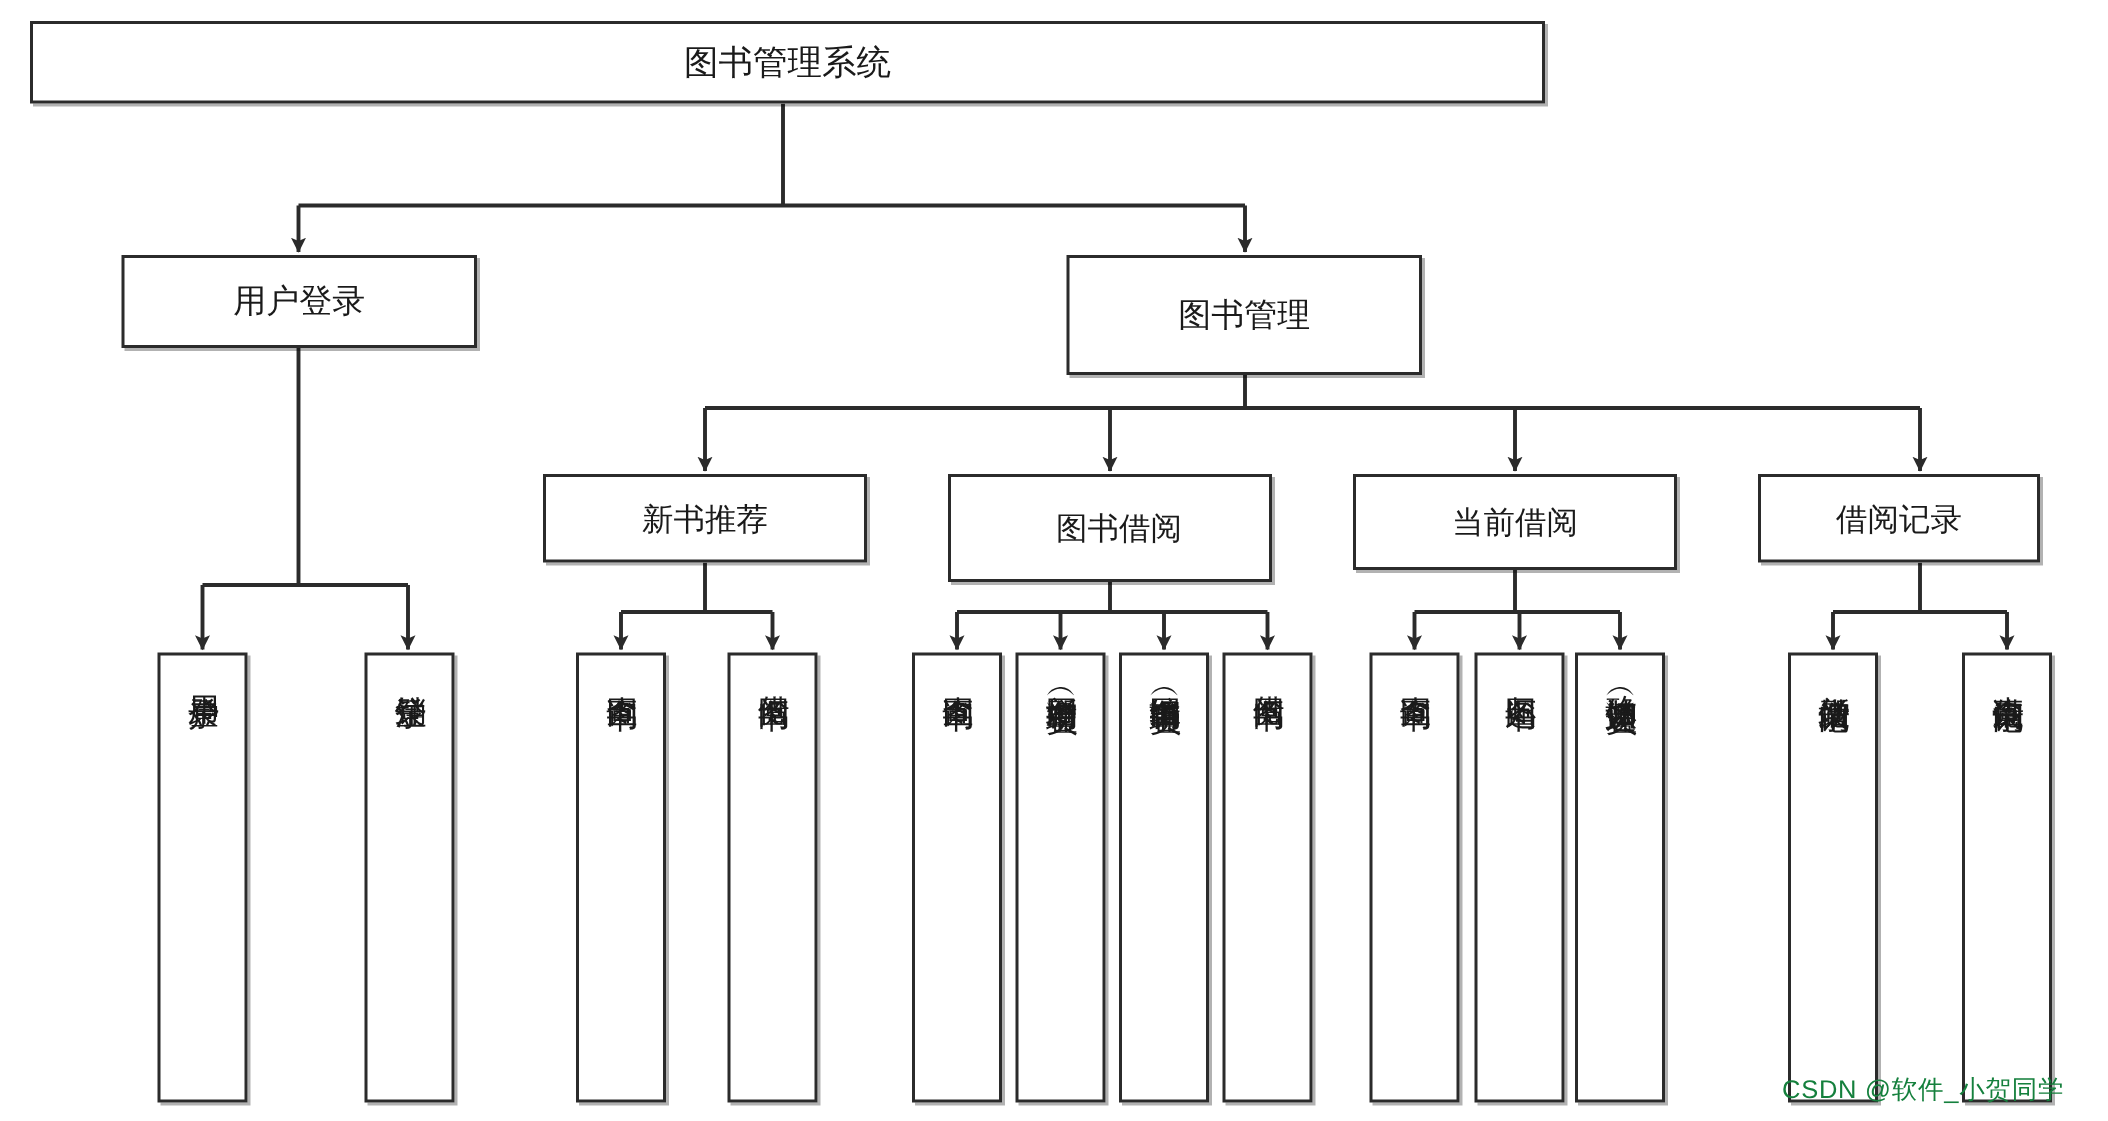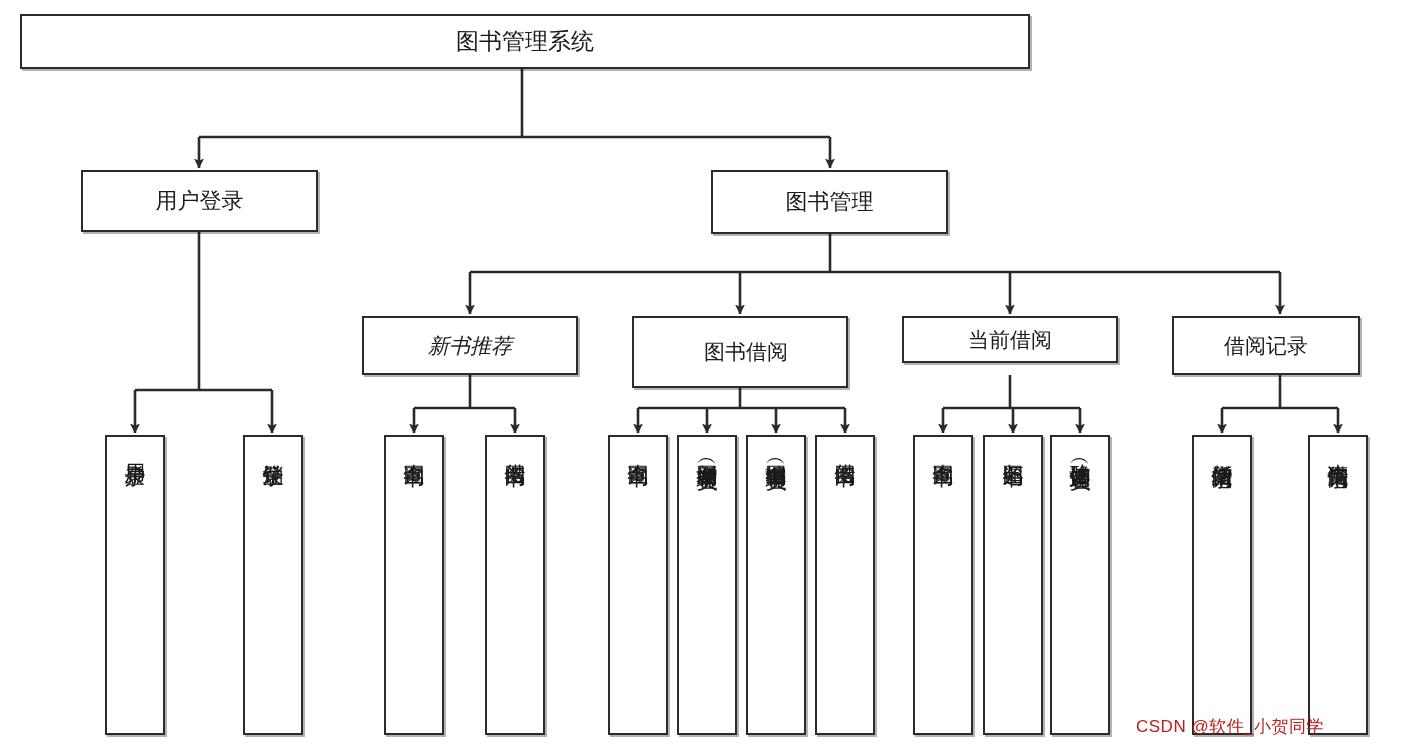--- a/index.html
+++ b/index.html
@@ -59,24 +59,24 @@
     position: absolute;
     left: 0;
     top: 0;
     width: 1405px;
     height: 747px;
     pointer-events: none;
   }
   
   #watermark {
     position: absolute;
-    left: 1136px;
+    left: 1188px;
     top: 715px;
     font-size: 17px;
-    color: #b91c1c;
+    color: #15803d;
     white-space: nowrap;
     letter-spacing: 0.5px;
   }
 </style>
 </head>
 <body>
 
 <div id="canvas">
 
   <svg id="wires" viewBox="0 0 1405 747" width="1405" height="747">
@@ -130,31 +130,31 @@
     </g>
   </svg>
 
   <div class="node level0" style="left:20px; top:14px; width:1010px; height:55px;">
     <span>图书管理系统</span>
   </div>
 
   <div class="node level1" style="left:81px; top:170px; width:237px; height:62px;">
     <span>用户登录</span>
   </div>
-  <div class="node level1" style="left:711px; top:170px; width:237px; height:64px;">
+  <div class="node level1" style="left:711px; top:170px; width:237px; height:80px;">
     <span>图书管理</span>
   </div>
 
-  <div class="node level2" style="left:362px; top:316px; width:216px; height:59px;font-style:italic;">
+  <div class="node level2" style="left:362px; top:316px; width:216px; height:59px;">
     <span>新书推荐</span>
   </div>
   <div class="node level2" style="left:632px; top:316px; width:216px; height:72px;padding-left:12px;">
     <span>图书借阅</span>
   </div>
-  <div class="node level2" style="left:902px; top:316px; width:216px; height:47px;">
+  <div class="node level2" style="left:902px; top:316px; width:216px; height:64px;">
     <span>当前借阅</span>
   </div>
   <div class="node level2" style="left:1172px; top:316px; width:188px; height:59px;">
     <span>借阅记录</span>
   </div>
 
   <div class="node leaf" style="left:105px; top:435px; width:60px; height:300px;">
     <span class="vtext">用户登录</span>
   </div>
   <div class="node leaf" style="left:243px; top:435px; width:60px; height:300px;">

